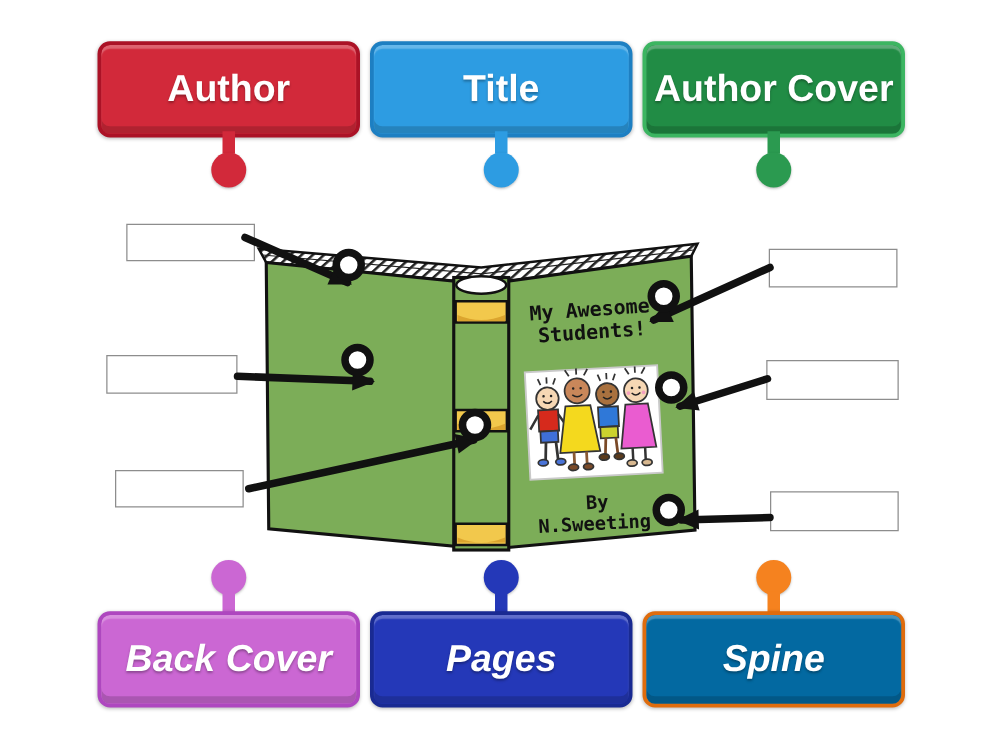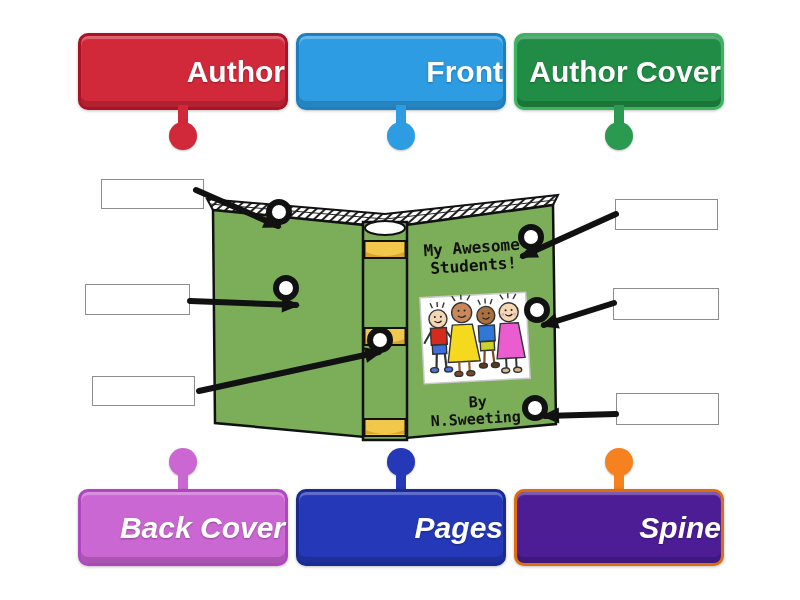--- a/index.html
+++ b/index.html
@@ -1,21 +1,21 @@
 <!DOCTYPE html>
 <html><head>
 <meta charset="utf-8">
 <style>
   html,body{margin:0;padding:0;background:#fff;}
   .stage{position:relative;width:800px;height:600px;background:#fff;overflow:hidden;
          font-family:"Liberation Sans",sans-serif;}
   
   .label-wrap{position:absolute;width:210px;}
   .btn{position:absolute;left:0;width:204px;height:71px;border-radius:10px;
-       border:3px solid;display:flex;align-items:center;justify-content:flex-end;
+       border:3px solid;display:flex;align-items:center;justify-content:center;
        font-weight:bold;font-size:30px;color:#fff;text-shadow:0 1px 2px rgba(0,0,0,.3);
        box-shadow:inset 0 3px 1px rgba(255,255,255,.28), inset 0 -6px 0 rgba(0,0,0,.16),
                   0 1px 3px rgba(0,0,0,.25);}
   .stem{position:absolute;left:50%;margin-left:-5px;width:10px;height:18px;}
   .knob{position:absolute;left:50%;margin-left:-14px;width:28px;height:28px;border-radius:50%;
         box-shadow:0 1px 2px rgba(0,0,0,.25);}
   .top .btn{top:0;}
   .top .stem{top:72px;}
   .top .knob{top:89px;}
   .bot .knob{top:0;}
@@ -25,21 +25,21 @@
   .c-author  .btn{background:#d2293a;border-color:#ab1226;}
   .c-author  .stem,.c-author .knob{background:#d2293a;}
   .c-title   .btn{background:#2d9ce2;border-color:#1d7fc2;}
   .c-title   .stem,.c-title .knob{background:#2d9ce2;}
   .c-fcover  .btn{background:#218c45;border-color:#3cb561;}
   .c-fcover  .stem,.c-fcover .knob{background:#2b9a50;}
   .c-bcover  .btn{background:#cb67d3;border-color:#ae47bf;}
   .c-bcover  .stem,.c-bcover .knob{background:#cb67d3;}
   .c-pages   .btn{background:#2438b8;border-color:#192a92;}
   .c-pages   .stem,.c-pages .knob{background:#2438b8;}
-  .c-spine   .btn{background:#4c1d95;border-color:#df6c0d;}
+  .c-spine   .btn{background:#0369a1;border-color:#df6c0d;}
   .c-spine   .stem,.c-spine .knob{background:#f5821f;}
   
   .dz{position:absolute;background:#fff;border:1.5px solid #8d8d8d;box-sizing:border-box;}
   
   .diagram{position:absolute;left:0;top:0;pointer-events:none;}
 </style>
 </head>
 <body>
 
 <div class="stage">
@@ -168,21 +168,21 @@
 
   <div class="label-wrap top c-author" style="left:78px;top:33px">
     <div class="btn">
       <span>Author</span>
     </div>
     <div class="stem"></div>
     <div class="knob"></div>
   </div>
   <div class="label-wrap top c-title" style="left:296px;top:33px">
     <div class="btn">
-      <span>Front</span>
+      <span>Title</span>
     </div>
     <div class="stem"></div>
     <div class="knob"></div>
   </div>
   <div class="label-wrap top c-fcover" style="left:514px;top:33px">
     <div class="btn">
       <span>Author Cover</span>
     </div>
     <div class="stem"></div>
     <div class="knob"></div>

